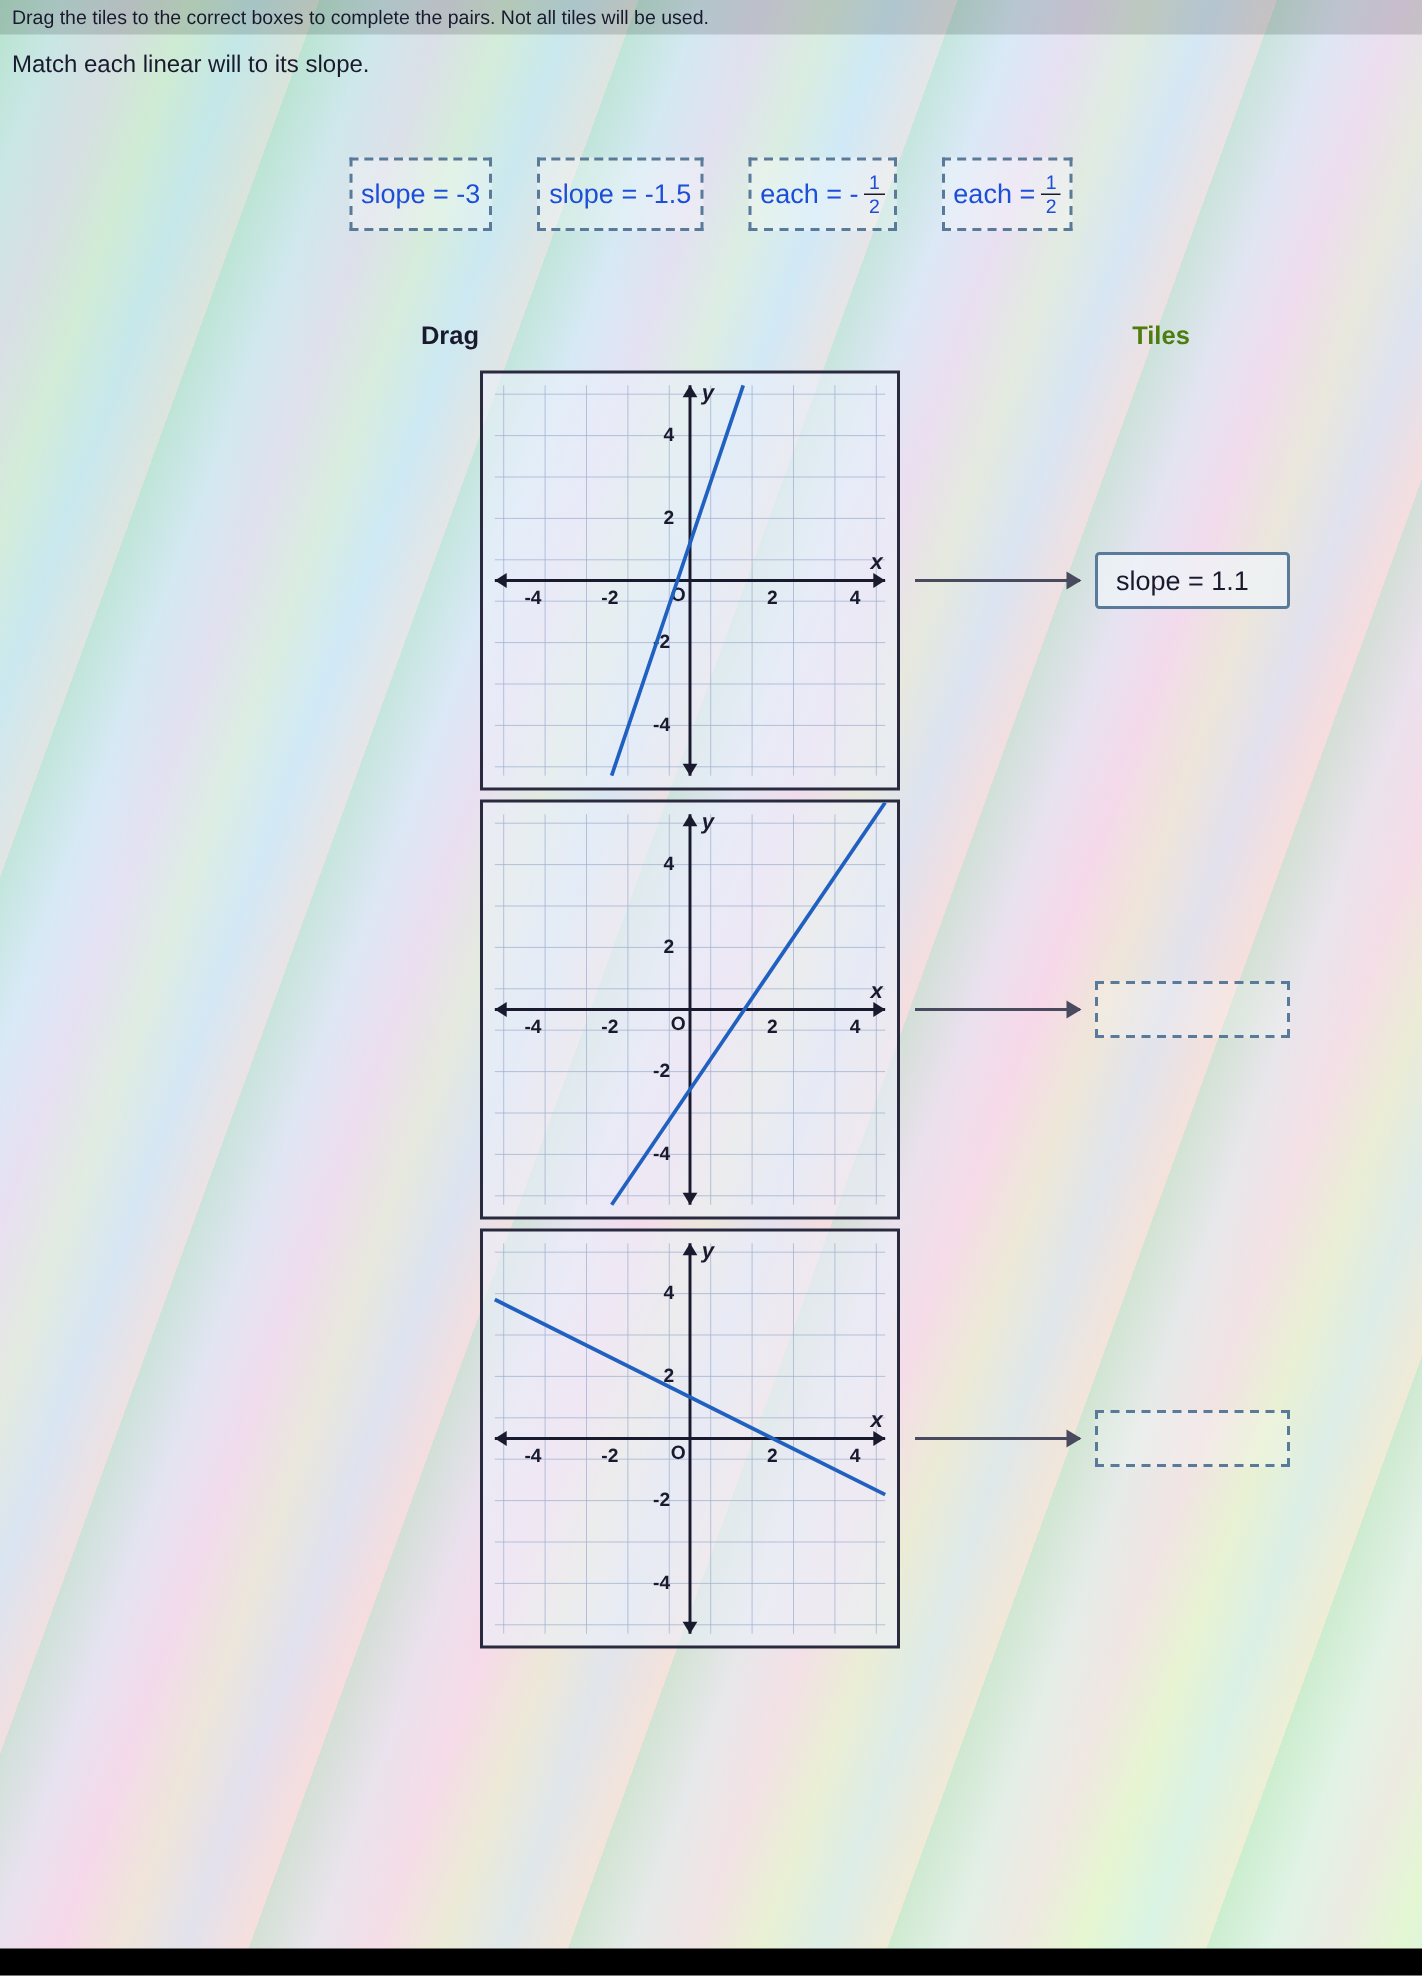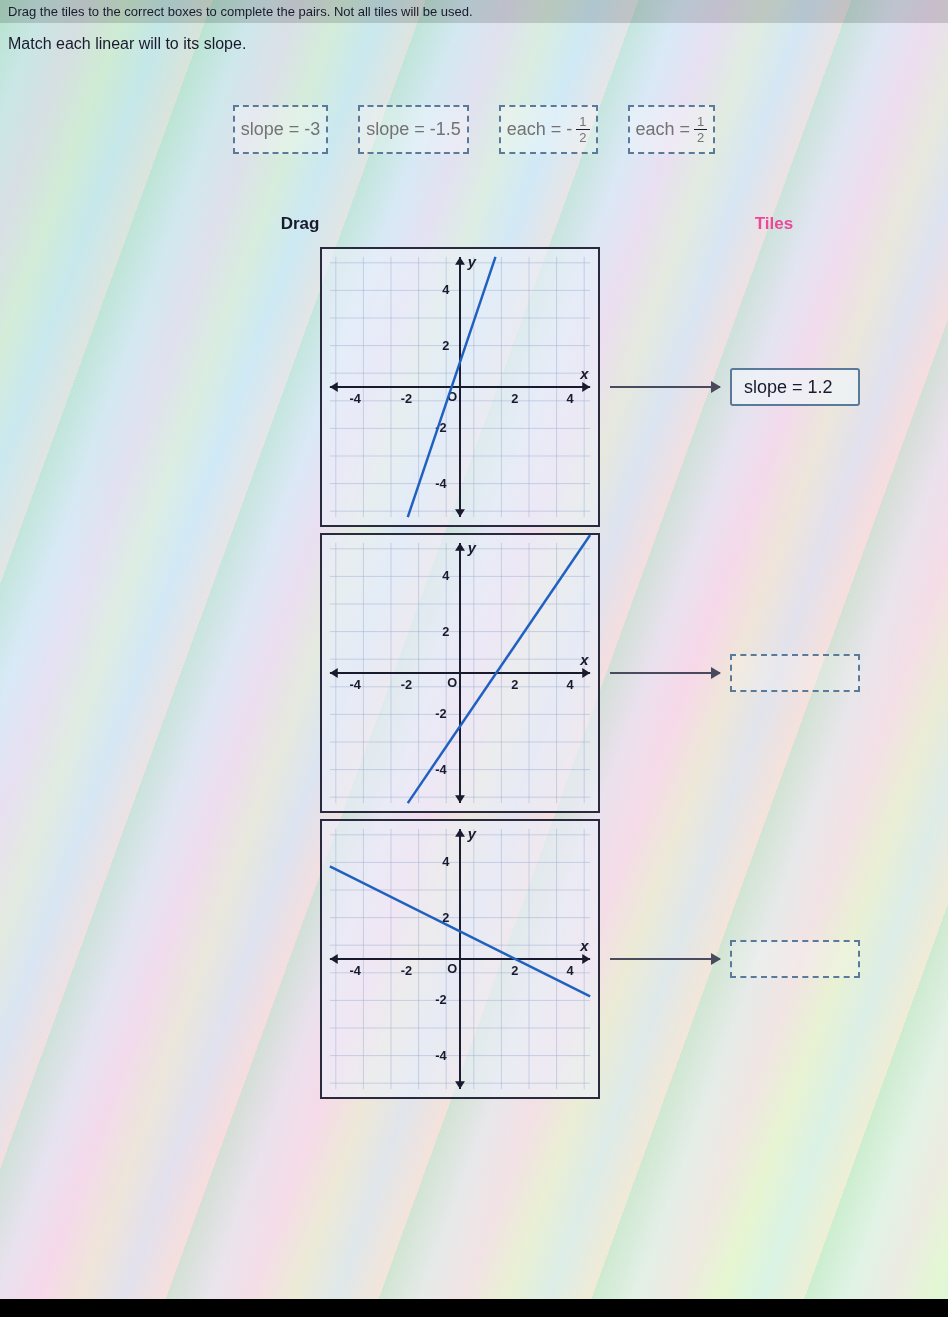--- a/index.html
+++ b/index.html
@@ -43,21 +43,21 @@
       gap: 30px;
       justify-content: center;
       padding: 40px 20px 20px;
       flex-wrap: nowrap;
     }
     .tile {
       border: 2px dashed #5a7a9a;
       background: rgba(255,255,255,0.3);
       padding: 8px 6px;
       font-size: 18px;
-      color: #737373;
+      color: #1d4ed8;
       cursor: grab;
       white-space: nowrap;
       display: flex;
       align-items: center;
       gap: 2px;
     }
     .frac {
       display: inline-flex;
       flex-direction: column;
       align-items: center;
@@ -77,21 +77,21 @@
       text-align: center;
       font-weight: bold;
       font-size: 17px;
       color: #1a1a2e;
     }
     .header-tiles {
       flex: 1;
       text-align: center;
       font-weight: bold;
       font-size: 17px;
-      color: #ec4899;
+      color: #4d7c0f;
     }
     .pair-row {
       display: flex;
       align-items: center;
       padding: 3px 0;
     }
     .graph-box {
       width: 280px;
       height: 280px;
       border: 2px solid #2a2a3e;
@@ -217,21 +217,21 @@
           <text class="tick-label" x="122" y="102">2</text>
           <text class="tick-label" x="115" y="186" text-anchor="start">-2</text>
           <text class="tick-label" x="115" y="242" text-anchor="start">-4</text>
         <text class="axis-label" x="148" y="18">y</text>
         <text class="axis-label" x="262" y="132">x</text>
         <text class="tick-label" x="127" y="154">O</text>
         <line class="plot-line" x1="87" y1="272" x2="176" y2="8"></line>
       </svg>
     </div>
     <div class="arrow-connector"></div>
-    <div class="drop-zone filled">slope = 1.2</div>
+    <div class="drop-zone filled">slope = 1.1</div>
   </div>
 
   <div class="pair-row">
     <div class="graph-box">
       <svg viewBox="0 0 280 280">
         <g>
           <line class="grid-line" x1="14" y1="8" x2="14" y2="272"></line>
             <line class="grid-line" x1="42" y1="8" x2="42" y2="272"></line>
             <line class="grid-line" x1="70" y1="8" x2="70" y2="272"></line>
             <line class="grid-line" x1="98" y1="8" x2="98" y2="272"></line>

